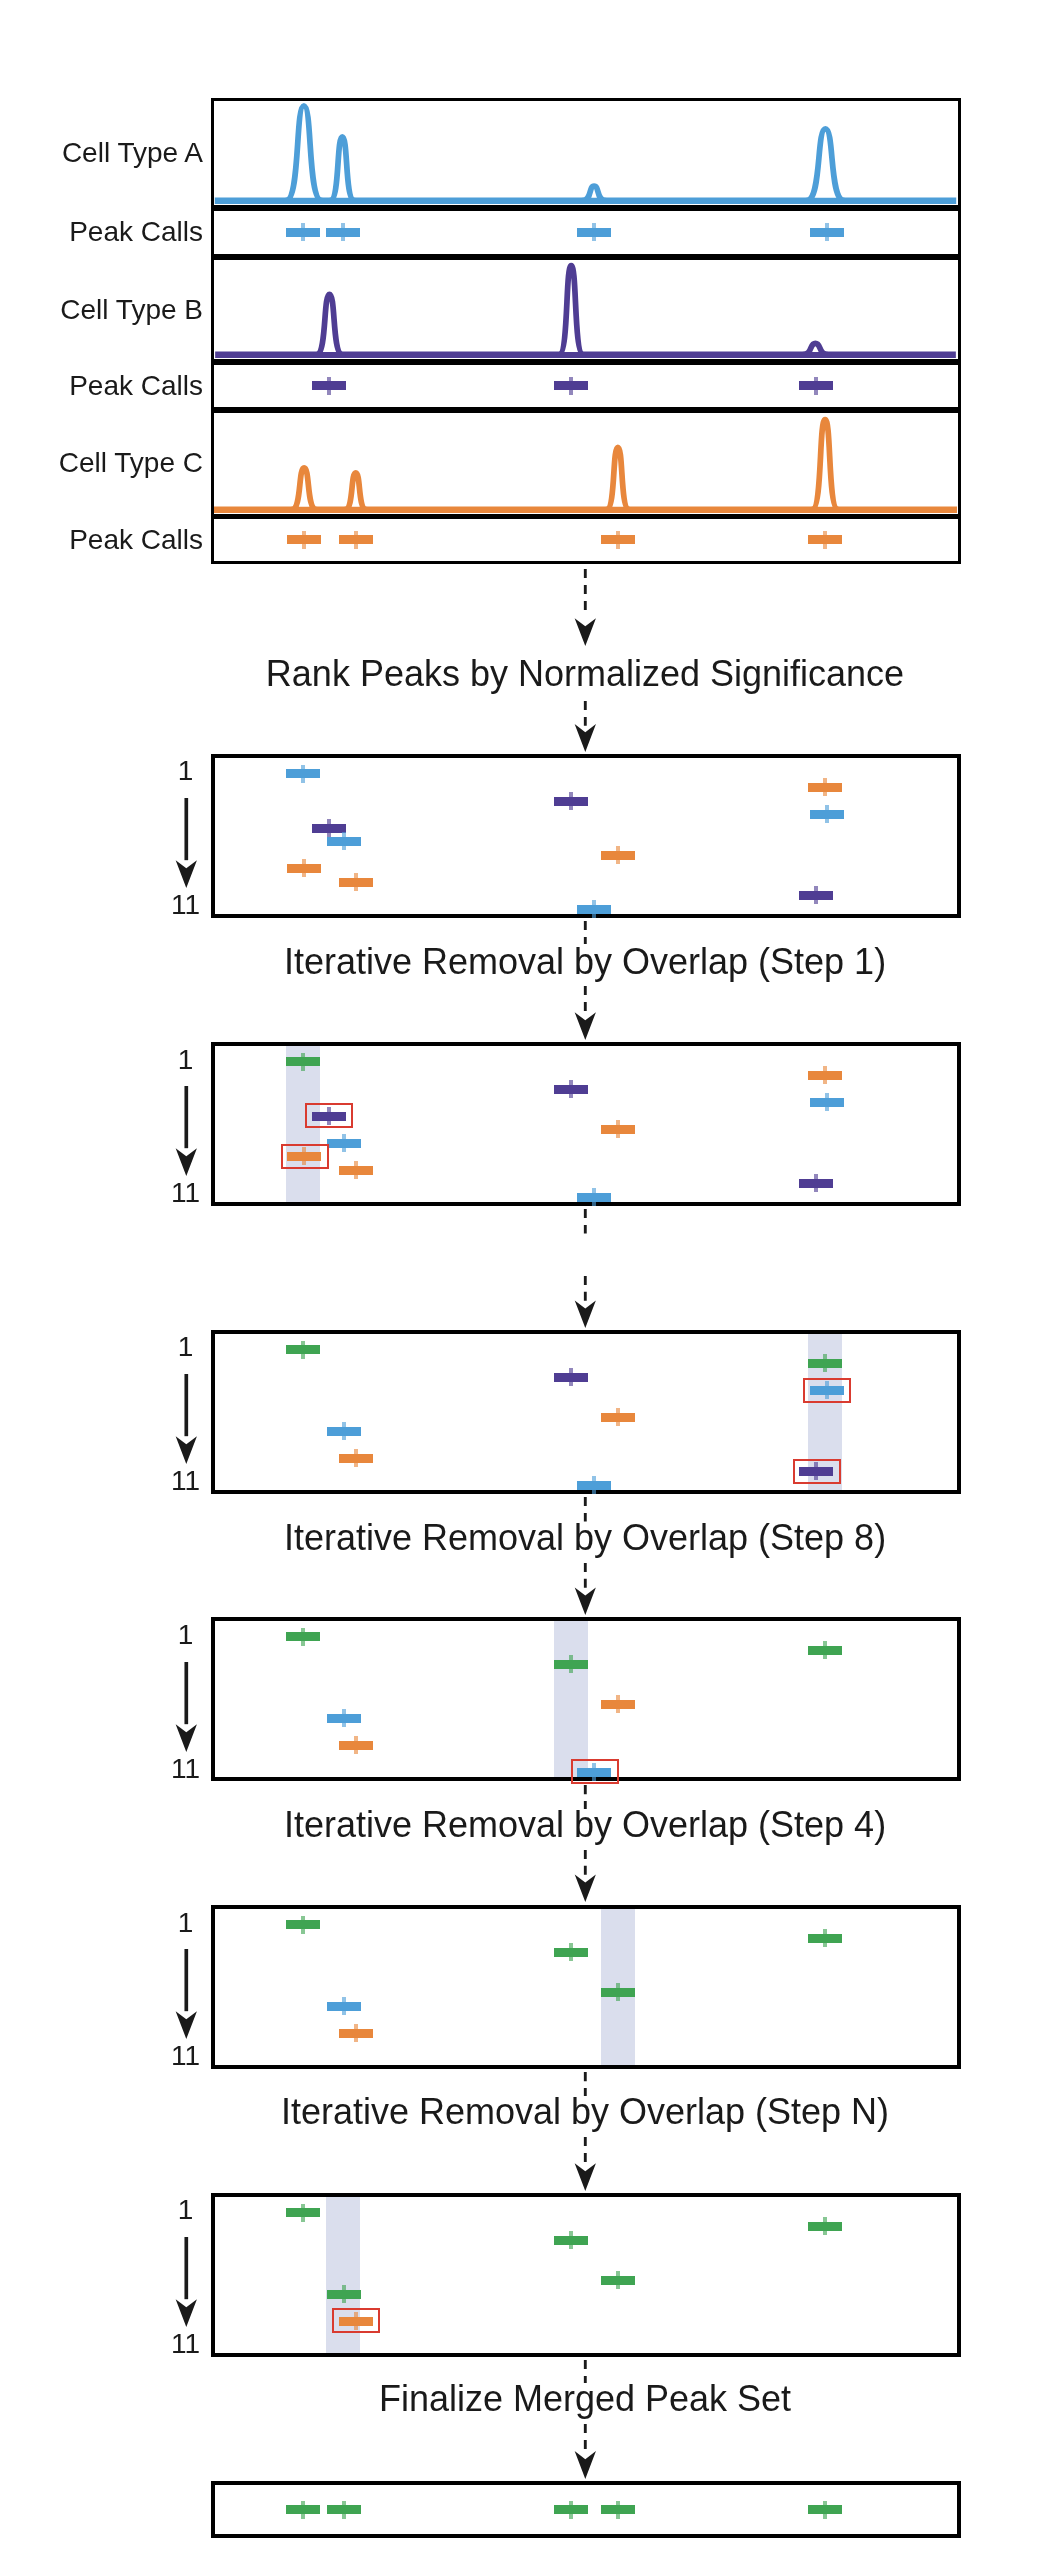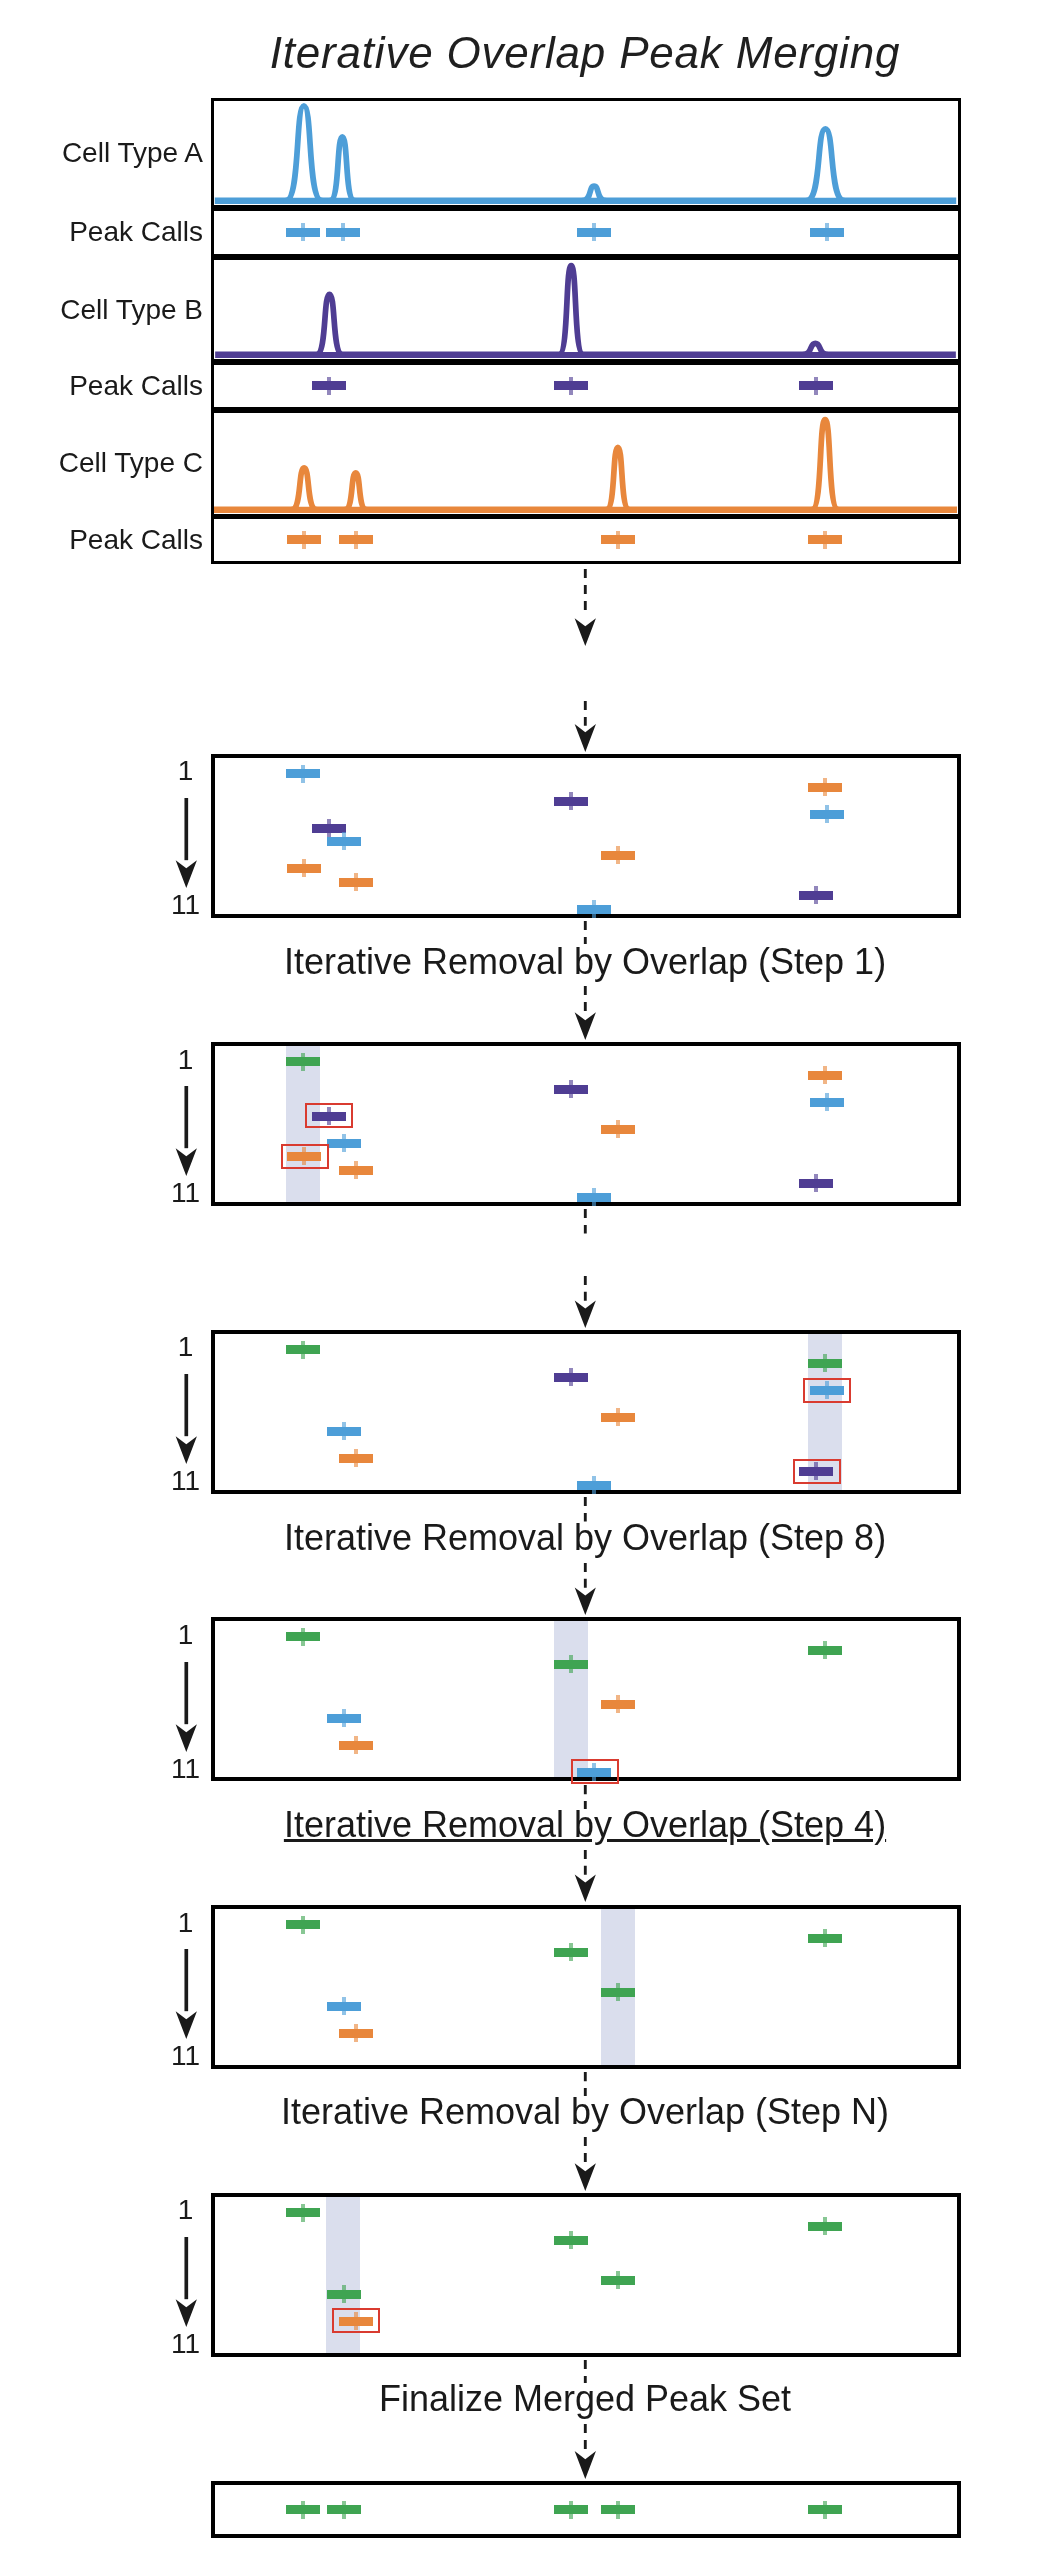--- a/index.html
+++ b/index.html
@@ -18,32 +18,32 @@
   .pk .tick{position:absolute;left:-2.5px;top:-9px;width:4.9px;height:18px;opacity:.62;}
   .pk .bar{position:absolute;left:-17px;top:-4.5px;width:34px;height:9px;}
   .rbox{position:absolute;z-index:3;width:48px;height:24.6px;box-sizing:border-box;
         border:2.9px solid;background:transparent;}
   svg{display:block;}
 </style>
 </head>
 <body>
 
 <div id="fig">
-  <div class="abs title" style="left:211px;top:28px;width:748px;">Iterative Overlap Peak Merging</div>
 
   <div class="abs track-label" style="right:845px;top:136px;width:229px;">Cell Type A</div>
   <div class="abs track-label" style="right:845px;top:215px;width:229px;">Peak Calls</div>
   <div class="abs track-label" style="right:845px;top:293px;width:229px;">Cell Type B</div>
   <div class="abs track-label" style="right:845px;top:369px;width:229px;">Peak Calls</div>
   <div class="abs track-label" style="right:845px;top:446px;width:229px;">Cell Type C</div>
   <div class="abs track-label" style="right:845px;top:523px;width:229px;">Peak Calls</div>
 
+  <div class="abs flow-label" style="left:211px;top:653px;width:748px;">Rank Peaks by Normalized Significance</div>
   <div class="abs flow-label" style="left:211px;top:941px;width:748px;">Iterative Removal by Overlap (Step 1)</div>
   <div class="abs flow-label" style="left:211px;top:1517px;width:748px;">Iterative Removal by Overlap (Step 8)</div>
-  <div class="abs flow-label" style="left:211px;top:1804px;width:748px;text-decoration:underline;">Iterative Removal by Overlap (Step 4)</div>
+  <div class="abs flow-label" style="left:211px;top:1804px;width:748px;">Iterative Removal by Overlap (Step 4)</div>
   <div class="abs flow-label" style="left:211px;top:2091px;width:748px;">Iterative Removal by Overlap (Step N)</div>
   <div class="abs flow-label" style="left:211px;top:2378px;width:748px;">Finalize Merged Peak Set</div>
 
   <div id="stage">
       <div class="box" style="left: 211px; top: 98px; width: 750px; height: 110px; position: absolute;">
         <svg width="743" height="103" viewBox="0 0 907 126">
           <line x1="0" x2="907" y1="122" y2="122" stroke="#4D9ED8" stroke-width="8"></line>
           <path d="M 87,122 C 104.6,122 98.44,6 109,6 C 119.56,6 113.4,122 131,122 Z" fill="#ffffff" stroke="#4D9ED8" stroke-width="7" stroke-linejoin="round"></path>
           <path d="M 141,122 C 153,122 148.8,44 156,44 C 163.2,44 159,122 171,122 Z" fill="#ffffff" stroke="#4D9ED8" stroke-width="7" stroke-linejoin="round"></path>
           <path d="M 450,122 C 461.2,122 457.28,104 464,104 C 470.72,104 466.8,122 478,122 Z" fill="#ffffff" stroke="#4D9ED8" stroke-width="7" stroke-linejoin="round"></path>

